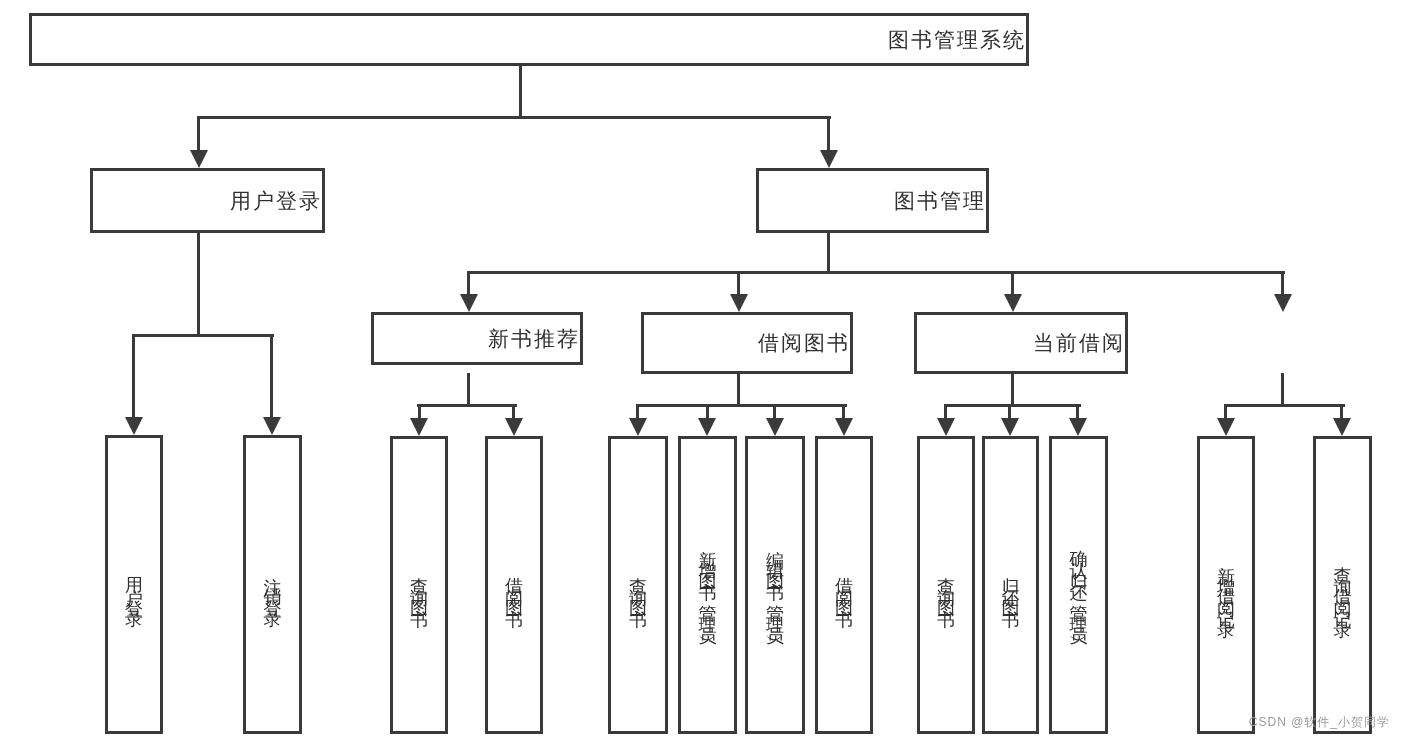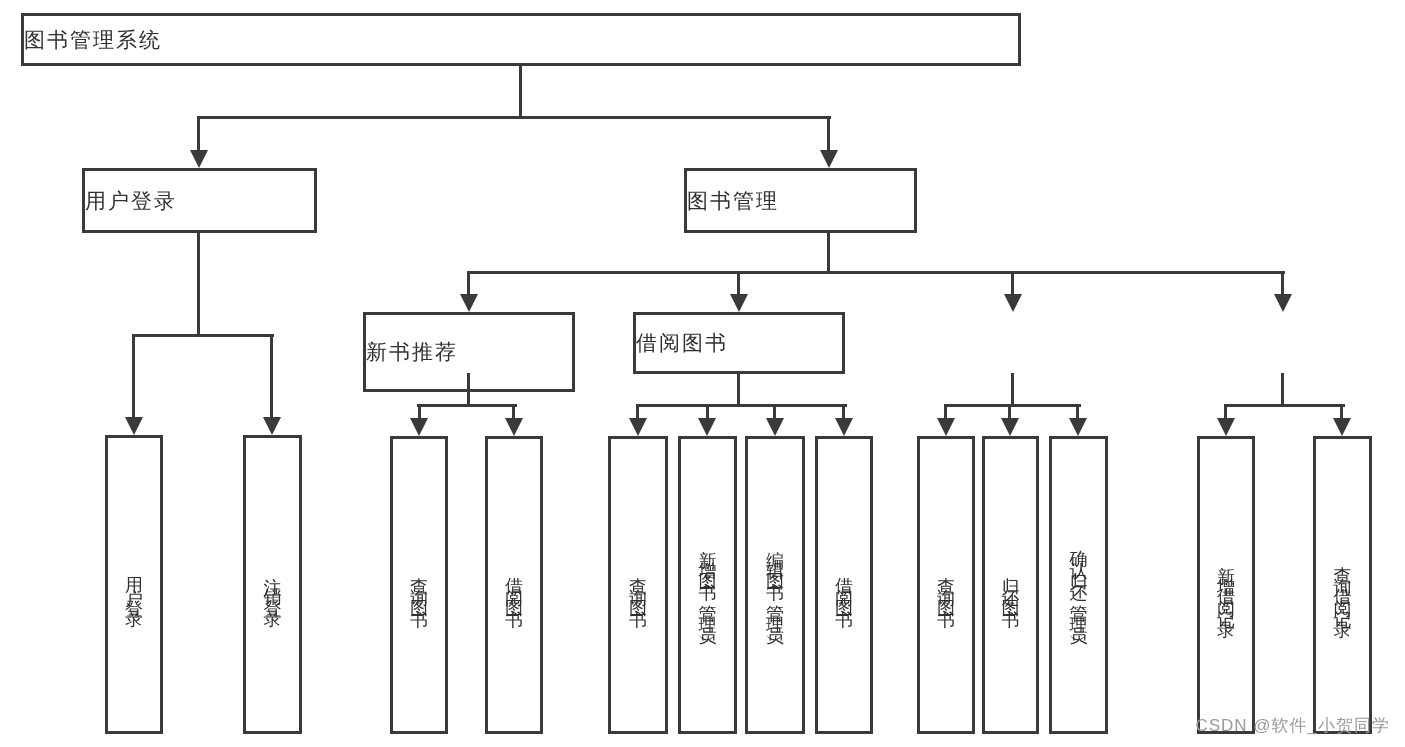--- a/index.html
+++ b/index.html
@@ -9,21 +9,21 @@
     --watermark:#9a9a9a;
   }
   html,body{margin:0;padding:0;background:var(--background);}
   .canvas{
     position:relative;width:1405px;height:747px;background:var(--background);
     font-family:"Liberation Sans","DejaVu Sans",sans-serif;overflow:hidden;
   }
   .hbox{
     position:absolute;box-sizing:border-box;background:var(--background);
     border:3px solid var(--line);
-    display:flex;align-items:center;justify-content:flex-start;
+    display:flex;align-items:center;justify-content:flex-end;margin-left:8px;
   }
   .hlabel{
     font-size:21px;color:var(--text);letter-spacing:2px;white-space:nowrap;
   }
   .vbox{
     position:absolute;box-sizing:border-box;background:var(--background);
     border:3px solid var(--line);
     display:flex;align-items:center;justify-content:center;
   }
   .vlabel{
@@ -32,21 +32,21 @@
     white-space:nowrap;
   }
   .line{position:absolute;background:var(--line);}
   .arrowhead{
     position:absolute;width:0;height:0;
     border-left:9px solid transparent;border-right:9px solid transparent;
     border-top:18px solid var(--line);
   }
   .watermark{
     position:absolute;top:714px;right:15px;
-    font-size:17px;color:var(--watermark);letter-spacing:1px;white-space:nowrap;
+    font-size:12px;color:var(--watermark);letter-spacing:1px;white-space:nowrap;
   }
 </style>
 </head>
 <body>
 
 <div class="canvas">
 
   <div class="hbox" style="left:21px;top:13px;width:1000px;height:53px">
     <span class="hlabel">图书管理系统</span>
   </div>
@@ -55,21 +55,21 @@
   <div class="line" style="left:197px;top:116px;width:634px;height:3px"></div>
 
   <div class="line" style="left:197px;top:116px;width:3px;height:36px"></div>
   <div class="arrowhead" style="left:190px;top:150px"></div>
   <div class="line" style="left:827px;top:116px;width:3px;height:36px"></div>
   <div class="arrowhead" style="left:820px;top:150px"></div>
 
   <div class="hbox" style="left:82px;top:168px;width:235px;height:65px">
     <span class="hlabel">用户登录</span>
   </div>
-  <div class="hbox" style="left:684px;top:168px;width:233px;height:65px">
+  <div class="hbox" style="left:748px;top:168px;width:233px;height:65px">
     <span class="hlabel">图书管理</span>
   </div>
 
   <div class="line" style="left:197px;top:232px;width:3px;height:104px"></div>
   <div class="line" style="left:132px;top:334px;width:142px;height:3px"></div>
   <div class="line" style="left:132px;top:334px;width:3px;height:84px"></div>
   <div class="arrowhead" style="left:125px;top:417px"></div>
   <div class="line" style="left:270px;top:334px;width:3px;height:84px"></div>
   <div class="arrowhead" style="left:263px;top:417px"></div>
 
@@ -77,25 +77,28 @@
   <div class="line" style="left:467px;top:271px;width:818px;height:3px"></div>
   <div class="line" style="left:467px;top:271px;width:3px;height:25px"></div>
   <div class="arrowhead" style="left:460px;top:294px"></div>
   <div class="line" style="left:737px;top:271px;width:3px;height:25px"></div>
   <div class="arrowhead" style="left:730px;top:294px"></div>
   <div class="line" style="left:1011px;top:271px;width:3px;height:25px"></div>
   <div class="arrowhead" style="left:1004px;top:294px"></div>
   <div class="line" style="left:1281px;top:271px;width:3px;height:25px"></div>
   <div class="arrowhead" style="left:1274px;top:294px"></div>
 
-  <div class="hbox" style="left:363px;top:312px;width:212px;height:80px">
+  <div class="hbox" style="left:363px;top:312px;width:212px;height:53px">
     <span class="hlabel">新书推荐</span>
   </div>
   <div class="hbox" style="left:633px;top:312px;width:212px;height:62px">
     <span class="hlabel">借阅图书</span>
+  </div>
+  <div class="hbox" style="left:906px;top:312px;width:214px;height:62px">
+    <span class="hlabel">当前借阅</span>
   </div>
 
   <div class="line" style="left:467px;top:373px;width:3px;height:34px"></div>
   <div class="line" style="left:737px;top:373px;width:3px;height:34px"></div>
   <div class="line" style="left:1011px;top:373px;width:3px;height:34px"></div>
   <div class="line" style="left:1281px;top:373px;width:3px;height:34px"></div>
 
   <div class="line" style="left:417px;top:404px;width:100px;height:3px"></div>
   <div class="line" style="left:636px;top:404px;width:211px;height:3px"></div>
   <div class="line" style="left:944px;top:404px;width:137px;height:3px"></div>

